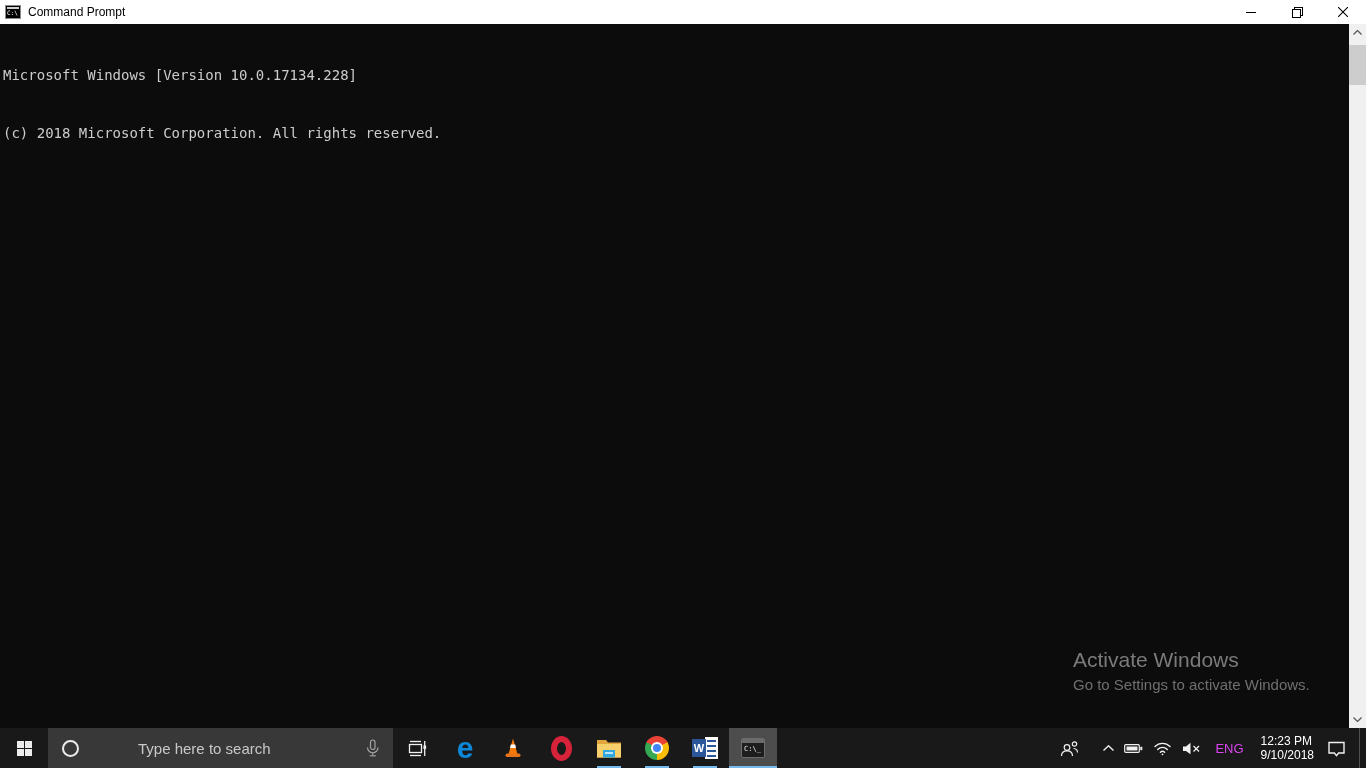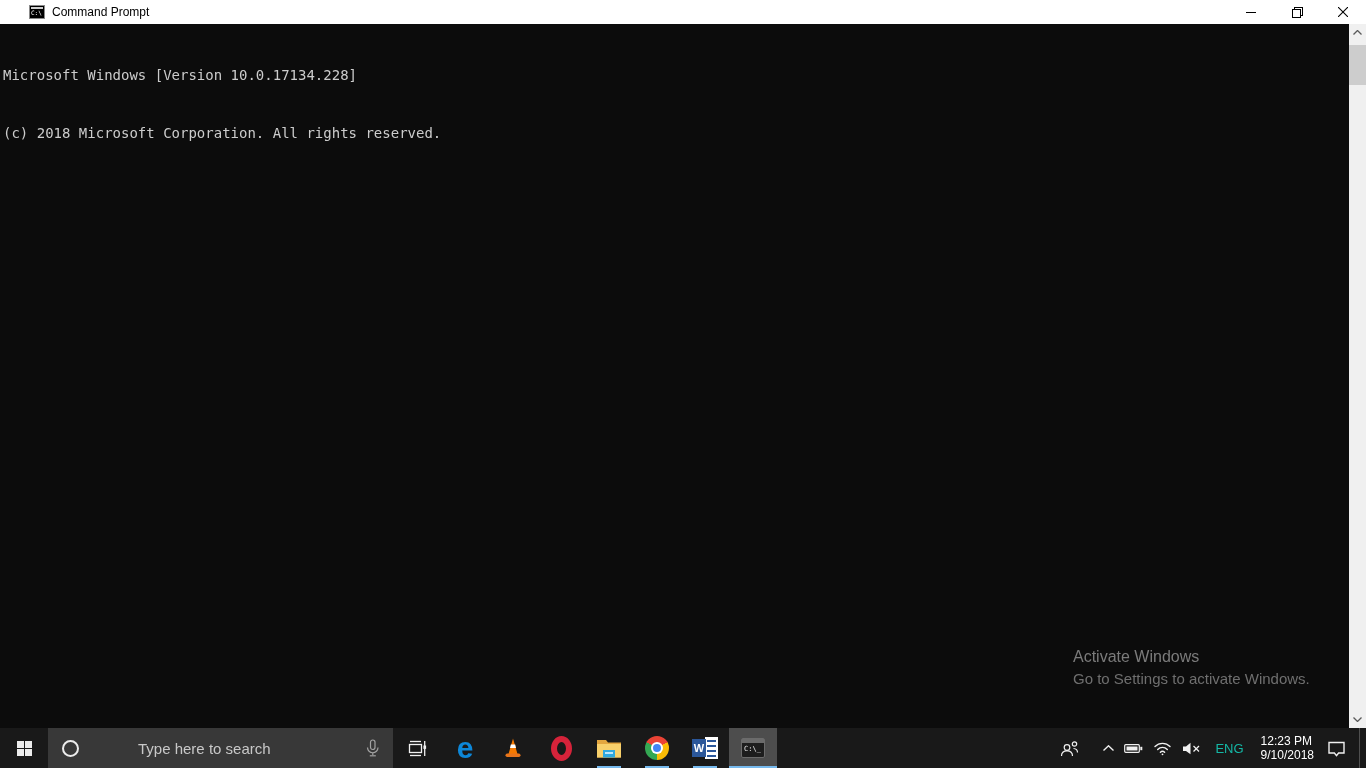--- a/index.html
+++ b/index.html
@@ -6,21 +6,21 @@
   html,body { width: 1366px; height: 768px; }
   body {
     position: relative; overflow: hidden;
     background: #0c0c0c;
     font-family: "Liberation Sans", sans-serif;
   }
 
   
   .titlebar {
     position: absolute; top: 0; left: 0; width: 1366px; height: 24px;
-    background: #ffffff; display: flex; align-items: center; padding-left: 24px;
+    background: #ffffff; display: flex; align-items: center;
   }
   .cmd-ico {
     width: 16px; height: 14px; margin: 0 7px 0 5px;
     background: #000; border: 1px solid #8a8a8a; position: relative;
     flex: 0 0 auto;
   }
   .cmd-ico::before {
     content: ""; position: absolute; top: 1px; left: 1px; right: 1px; height: 2px;
     background: #cfcfcf;
   }
@@ -44,21 +44,21 @@
   .scrollbar {
     position: absolute; top: 24px; right: 0; width: 17px; height: 704px;
     background: #f0f0f0;
   }
   .sb-btn { position: absolute; left: 0; width: 17px; height: 17px; display: flex; align-items: center; justify-content: center; }
   .sb-up { top: 0; } .sb-down { bottom: 0; }
   .sb-thumb { position: absolute; top: 21px; left: 0; width: 17px; height: 40px; background: #cdcdcd; }
 
   
   .watermark { position: absolute; left: 1073px; top: 648px; pointer-events: none; }
-  .wm-title { font-size: 16px; color: #7b7b7b; }
+  .wm-title { font-size: 21px; color: #7b7b7b; }
   .wm-sub { font-size: 15px; color: #6f6f6f; margin-top: 4px; }
 
   
   .taskbar {
     position: absolute; left: 0; top: 728px; width: 1366px; height: 40px;
     background: #191919; display: flex; align-items: stretch;
   }
   .tb-btn { width: 48px; display: flex; align-items: center; justify-content: center; position: relative; flex: 0 0 auto; }
   .start-logo { display: grid; grid-template-columns: 7px 7px; grid-template-rows: 7px 7px; gap: 1px; }
   .start-logo span { background: #ececec; }
@@ -92,21 +92,21 @@
   .cmdapp-icon { width: 24px; height: 20px; background: #1d1d1d; border: 1px solid #6b6b6b; border-radius: 2px; position: relative; }
   .cmdapp-icon::before { content: ""; position: absolute; top: 0; left: 0; right: 0; height: 4px; background: #6b6b6b; }
   .cmdapp-icon::after { content: "C:\\_"; position: absolute; top: 6px; left: 2px;
     font-family: "DejaVu Sans Mono", monospace; font-size: 7px; color: #e8e8e8; }
 
   
   .flex-spacer { flex: 1; }
   .tray { display: flex; align-items: center; height: 100%; flex: 0 0 auto; }
   .tray-item { display: flex; align-items: center; justify-content: center; height: 100%; padding: 0 5px; }
   .people { margin-right: 14px; }
-  .lang { font-size: 13px; color: #14b8a6; padding: 0 9px; }
+  .lang { font-size: 13px; color: #d946ef; padding: 0 9px; }
   .clock { font-size: 12px; color: #fff; text-align: left; line-height: 14px; padding: 0 8px; }
   .show-desktop { width: 7px; border-left: 1px solid #4f4f4f; height: 100%; margin-left: 8px; }
 </style>
 </head>
 <body>
 
 <div class="titlebar">
   <div class="cmd-ico"></div>
   <span class="title-text">Command Prompt</span>
   <div class="win-controls">

